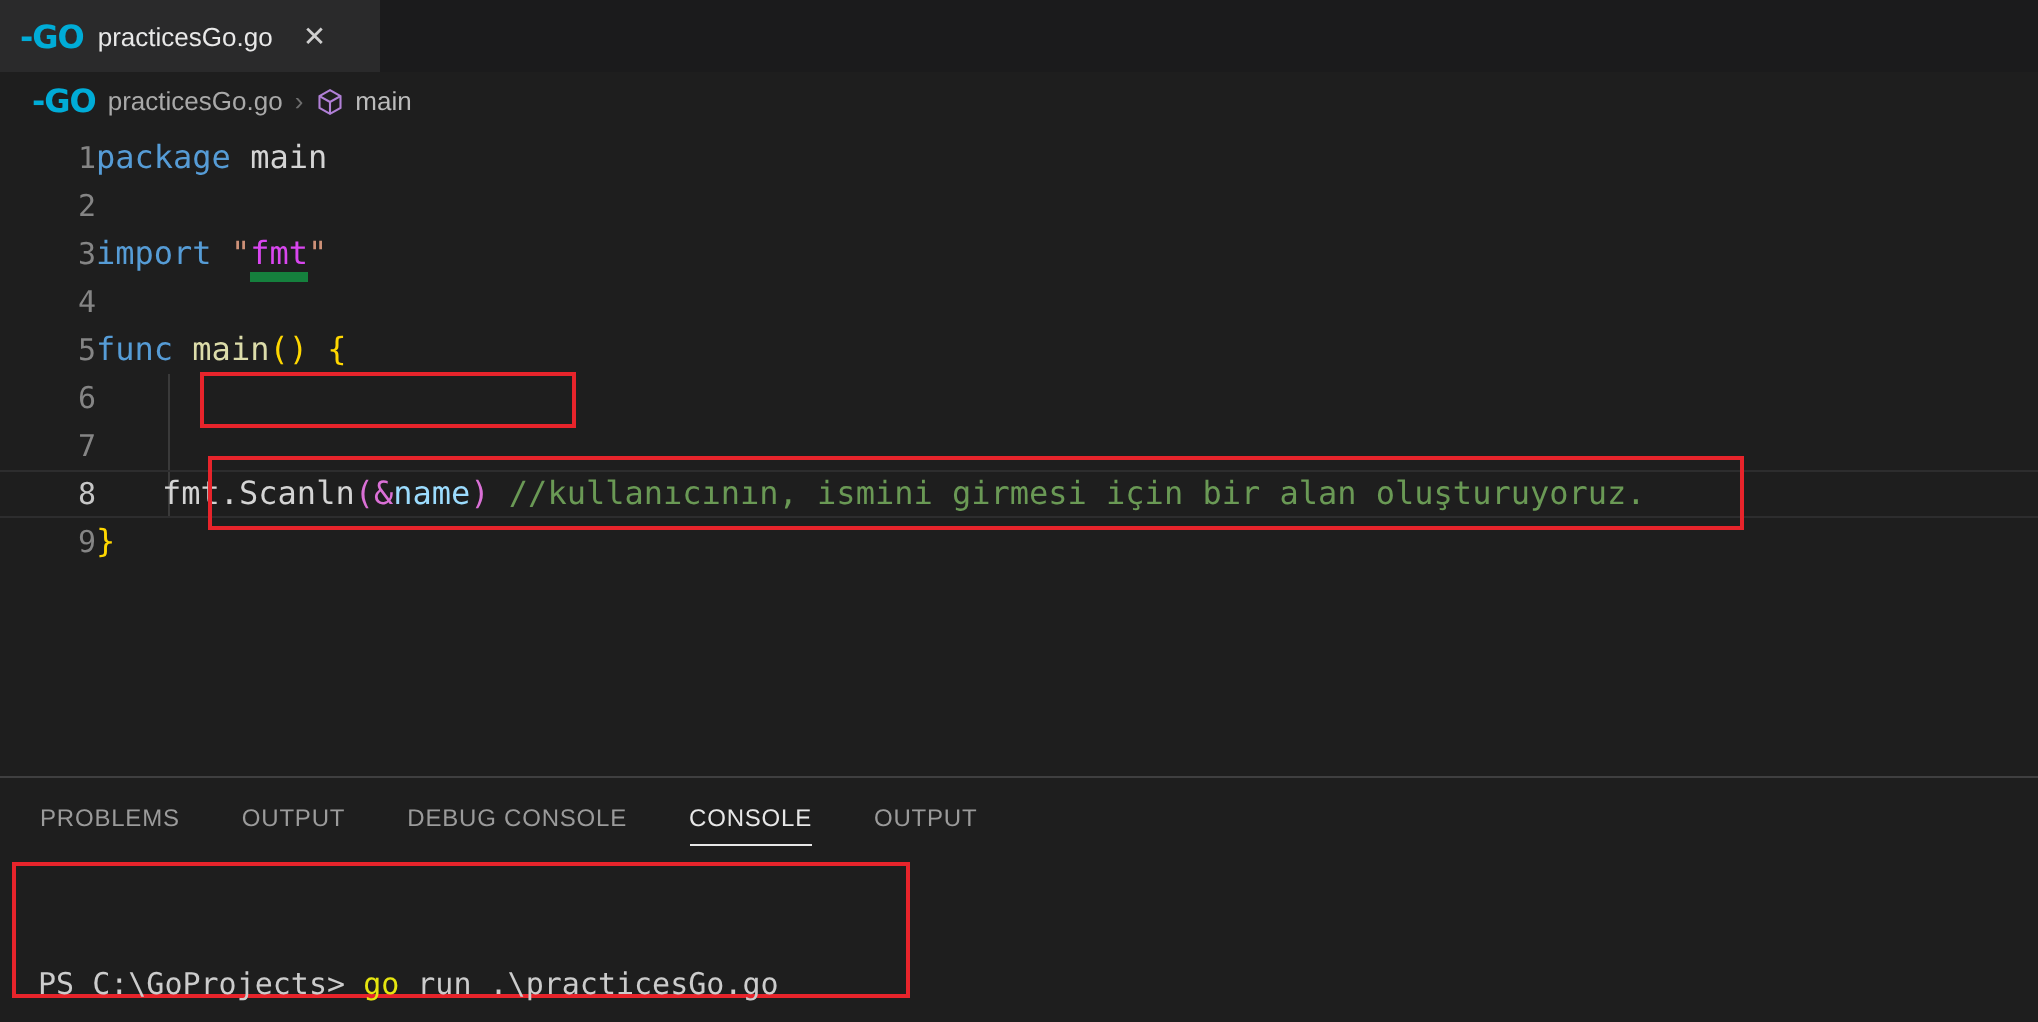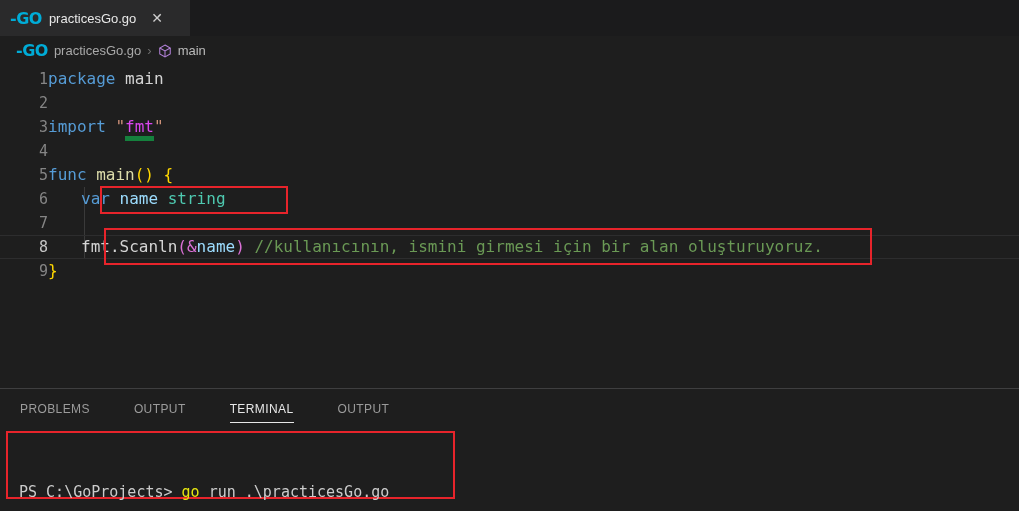--- a/index.html
+++ b/index.html
@@ -59,21 +59,21 @@
   .tk-b2{color:#da70d6;}
   
   .ann{position:absolute;border:2px solid #e7242b;box-sizing:border-box;pointer-events:none;}
   .ann-line6{left:100px;top:186px;width:188px;height:28px;}
   .ann-line8{left:104px;top:228px;width:768px;height:37px;}
   .ann-term{left:6px;top:431px;width:449px;height:68px;}
   
   .panel-divider{position:absolute;top:388px;left:0;width:100%;height:1px;background:#3f3f40;}
   .panel-tabs{
     position:absolute;top:389px;left:0;width:100%;height:40px;
-    display:flex;align-items:center;gap:44px;padding-left:20px;box-sizing:border-box;
+    display:flex;align-items:center;gap:31px;padding-left:20px;box-sizing:border-box;
   }
   .ptab{
     color:#9b9b9b;font-size:12px;letter-spacing:0.4px;cursor:pointer;
     padding-bottom:6px;border-bottom:1px solid transparent;margin-top:6px;white-space:nowrap;
   }
   .ptab.active{color:#e7e7e7;border-bottom-color:#e7e7e7;}
   
   .terminal{
     position:absolute;top:437px;left:19px;
     font-family:"DejaVu Sans Mono","Liberation Mono",monospace;font-size:15px;
@@ -123,21 +123,20 @@
       <div class="row">
         <div class="gutter">4</div>
         <div class="code"></div>
       </div>
       <div class="row">
         <div class="gutter">5</div>
         <div class="code"><span class="tk-kw">func</span><span class="tk-pl"> </span><span class="tk-fn">main</span><span class="tk-b1">()</span><span class="tk-pl"> </span><span class="tk-b1">{</span></div>
       </div>
       <div class="row">
         <div class="gutter">6</div>
-        <div class="code" style="padding-left: 33px;"><span class="tk-kw">var</span><span class="tk-pl"> </span><span class="tk-id">name</span><span class="tk-pl"> </span><span class="tk-ty">string</span></div>
       </div>
       <div class="row">
         <div class="gutter">7</div>
         <div class="code"></div>
       </div>
       <div class="row current">
         <div class="gutter">8</div>
         <div class="code" style="padding-left: 33px; text-align: right;"><span class="tk-pl">fmt.Scanln</span><span class="tk-b2">(</span><span class="tk-b2">&amp;</span><span class="tk-id">name</span><span class="tk-b2">)</span><span class="tk-pl"> </span><span class="tk-cm">//kullanıcının, ismini girmesi için bir alan oluşturuyoruz.</span></div>
       </div>
       <div class="row">
@@ -148,20 +147,21 @@
 </div>
 
 <div class="ann ann-line6"></div>
 <div class="ann ann-line8"></div>
 <div class="ann ann-term"></div>
 
 <div class="panel-divider"></div>
 <div class="panel-tabs" id="panel-tabs">
     <div class="ptab">PROBLEMS</div>
     <div class="ptab">OUTPUT</div>
-    <div class="ptab active">TERMINAL</div>
+    <div class="ptab">DEBUG CONSOLE</div>
+    <div class="ptab active">CONSOLE</div>
     <div class="ptab">OUTPUT</div>
   </div>
 
 <div class="terminal">
   <div><span>PS C:\GoProjects&gt; </span><span class="term-cmd">go</span><span> run .\practicesGo.go</span></div>
   
 </div>
 
 </body></html>

